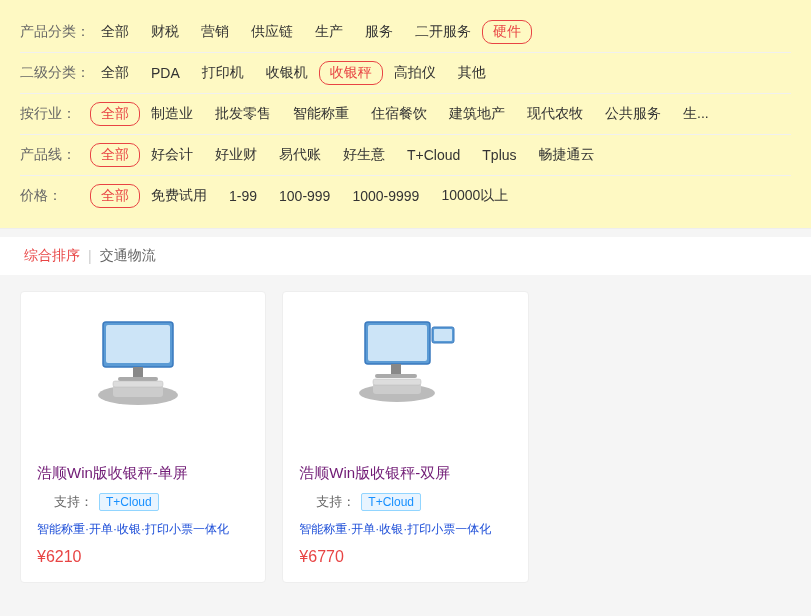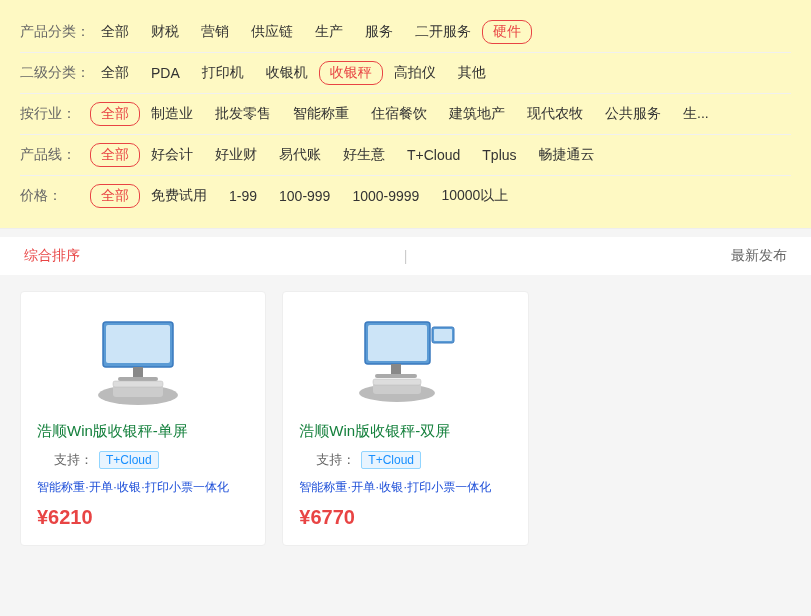--- a/index.html
+++ b/index.html
@@ -57,21 +57,20 @@
     }
 
     .sort-bar {
       background: #fff;
       padding: 10px 20px;
       margin-top: 8px;
       display: flex;
       align-items: center;
       gap: 0;
       font-size: 14px;
-      justify-content: space-between;
     }
 
     .sort-item {
       color: #e84444;
       cursor: pointer;
       padding: 0 4px;
     }
 
     .sort-divider {
       color: #ccc;
@@ -110,22 +109,23 @@
       height: 100px;
     }
 
     .product-image-svg {
       width: 120px;
       height: 90px;
     }
 
     .product-name {
       font-size: 15px;
-      color: #15803d;
+      color: #701a75;
       font-weight: normal;
+      margin-top: 42px;
     }
 
     .product-support {
       display: flex;
       align-items: center;
       gap: 6px;
       font-size: 13px;
       color: #666;
       margin-left: 17px;
     }
@@ -138,23 +138,23 @@
       padding: 1px 6px;
       font-size: 12px;
     }
 
     .product-desc {
       font-size: 12px;
       color: #1d4ed8;
     }
 
     .product-price {
-      font-size: 20px;
+      font-size: 16px;
       color: #e84444;
-      font-weight: bold;
+      font-weight: normal;
     }
   </style>
 </head>
 <body>
 
 <div class="filter-section">
 
   <div class="filter-row">
     <span class="filter-label">产品分类：</span>
     <div class="filter-items">
@@ -222,21 +222,21 @@
         <span class="filter-item">1000-9999</span>
         <span class="filter-item">10000以上</span>
       </div>
   </div>
 
 </div>
 
 <div class="sort-bar">
   <span class="sort-item">综合排序</span>
   <span class="sort-divider">|</span>
-  <span class="sort-item-inactive">最新发布</span>
+  <span class="sort-item-inactive">交通物流</span>
 </div>
 
 <div class="product-grid">
 
   <div class="product-card">
     <div class="product-image-area">
       <svg class="product-image-svg" viewBox="0 0 120 90">
 
         <rect x="20" y="5" width="70" height="45" rx="3" fill="#5b9bd5" stroke="#3a7abf" stroke-width="1.5"></rect>
         <rect x="23" y="8" width="64" height="38" rx="2" fill="#cce4f7"></rect>

